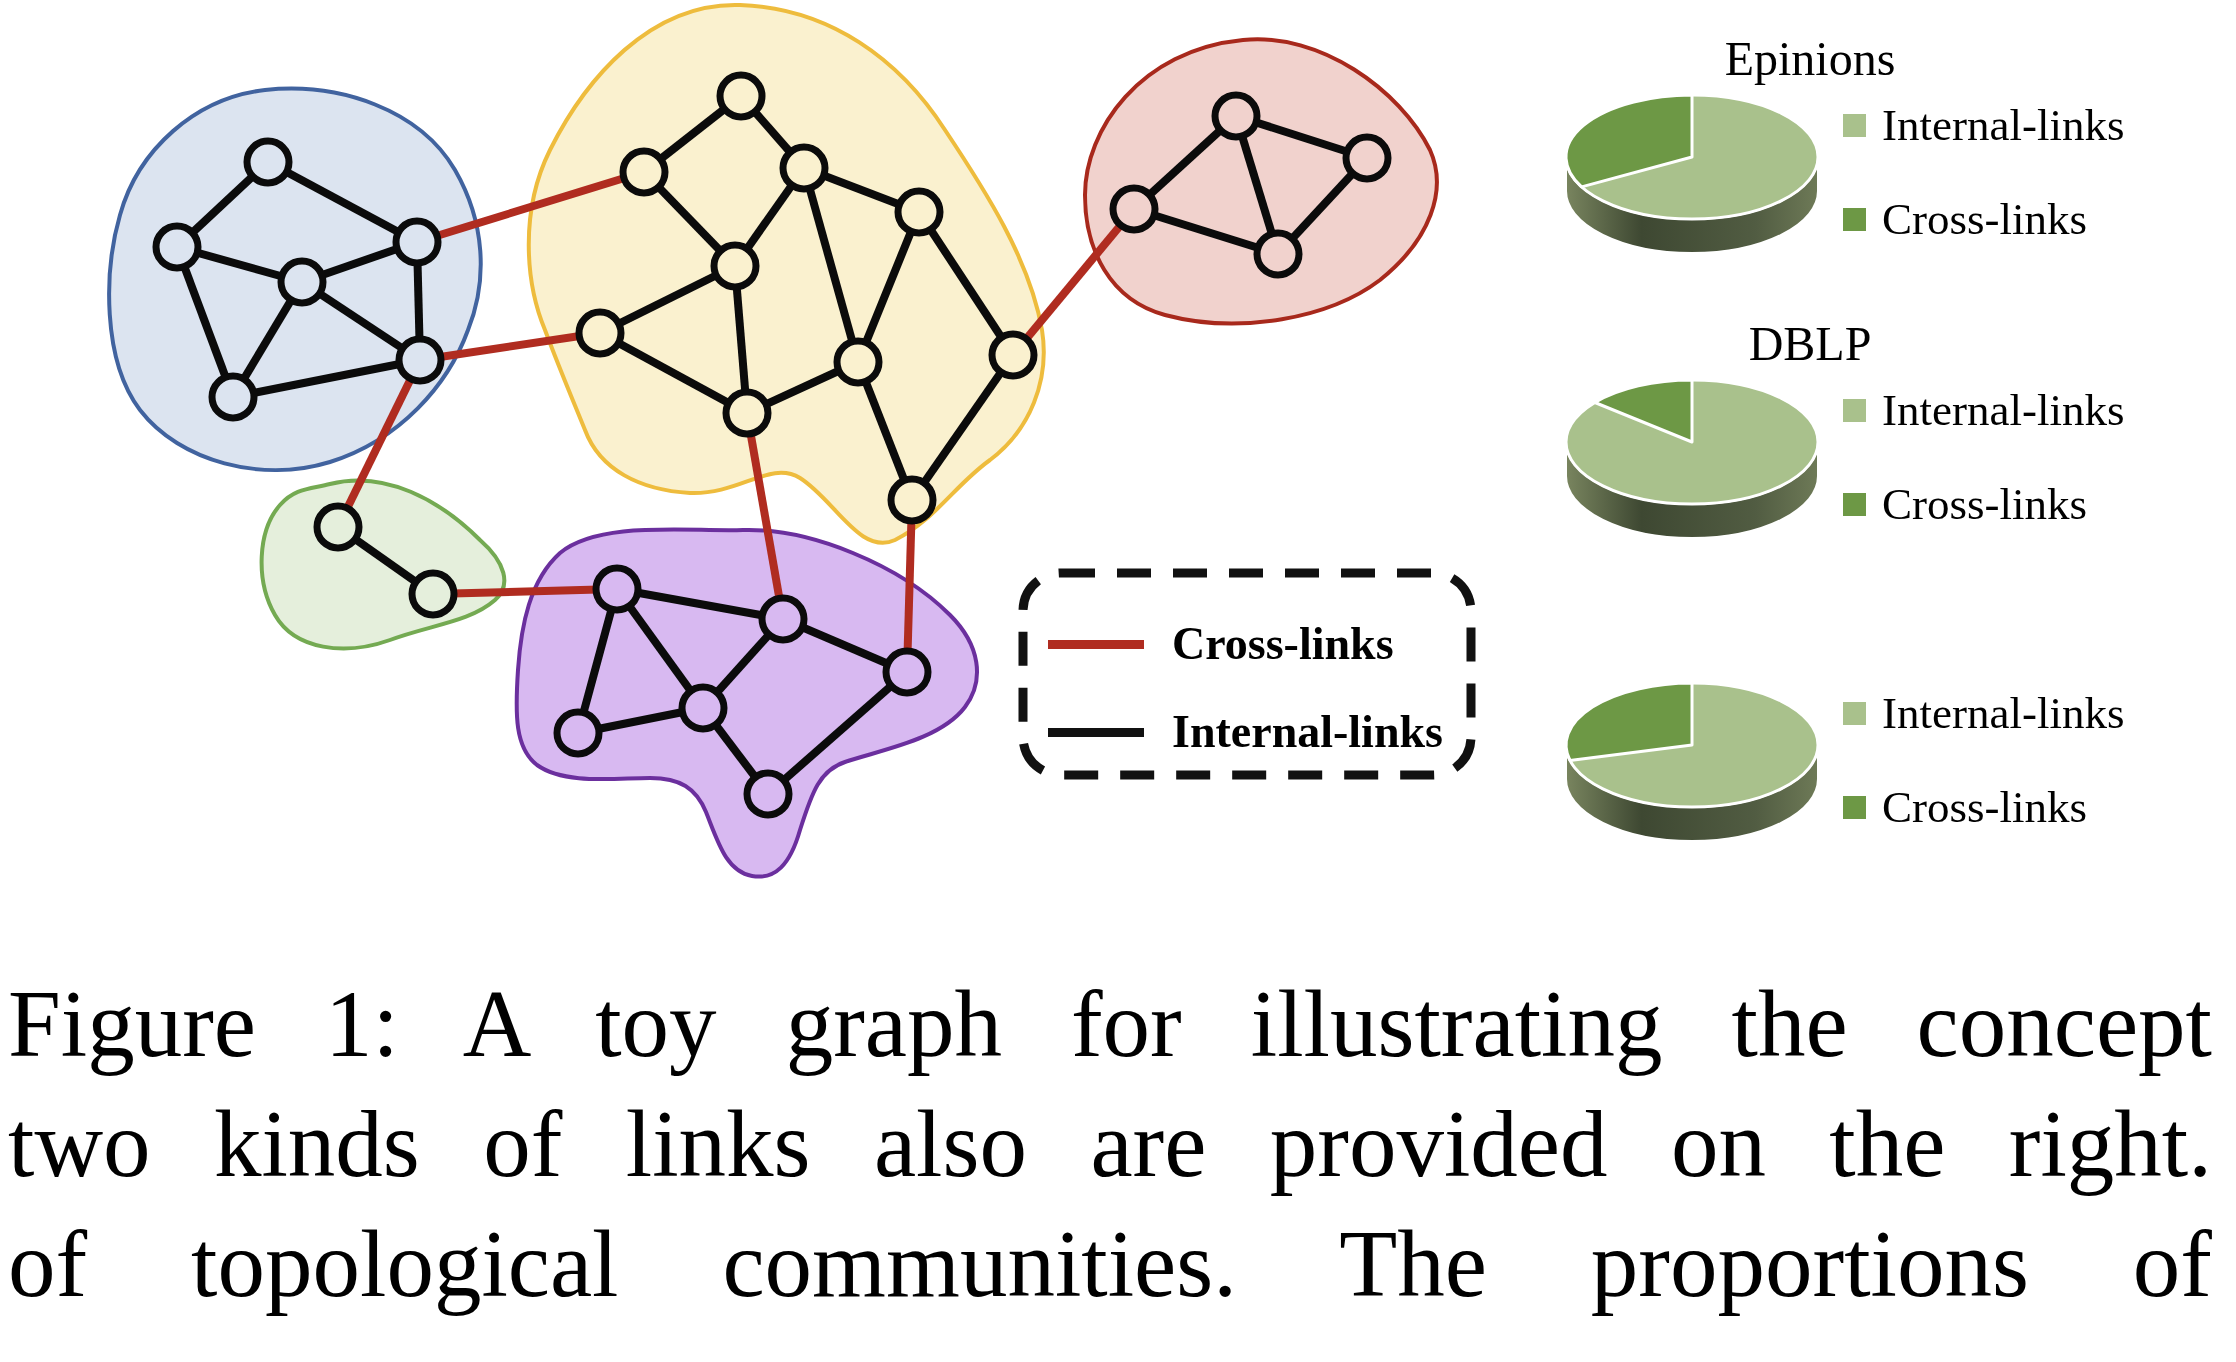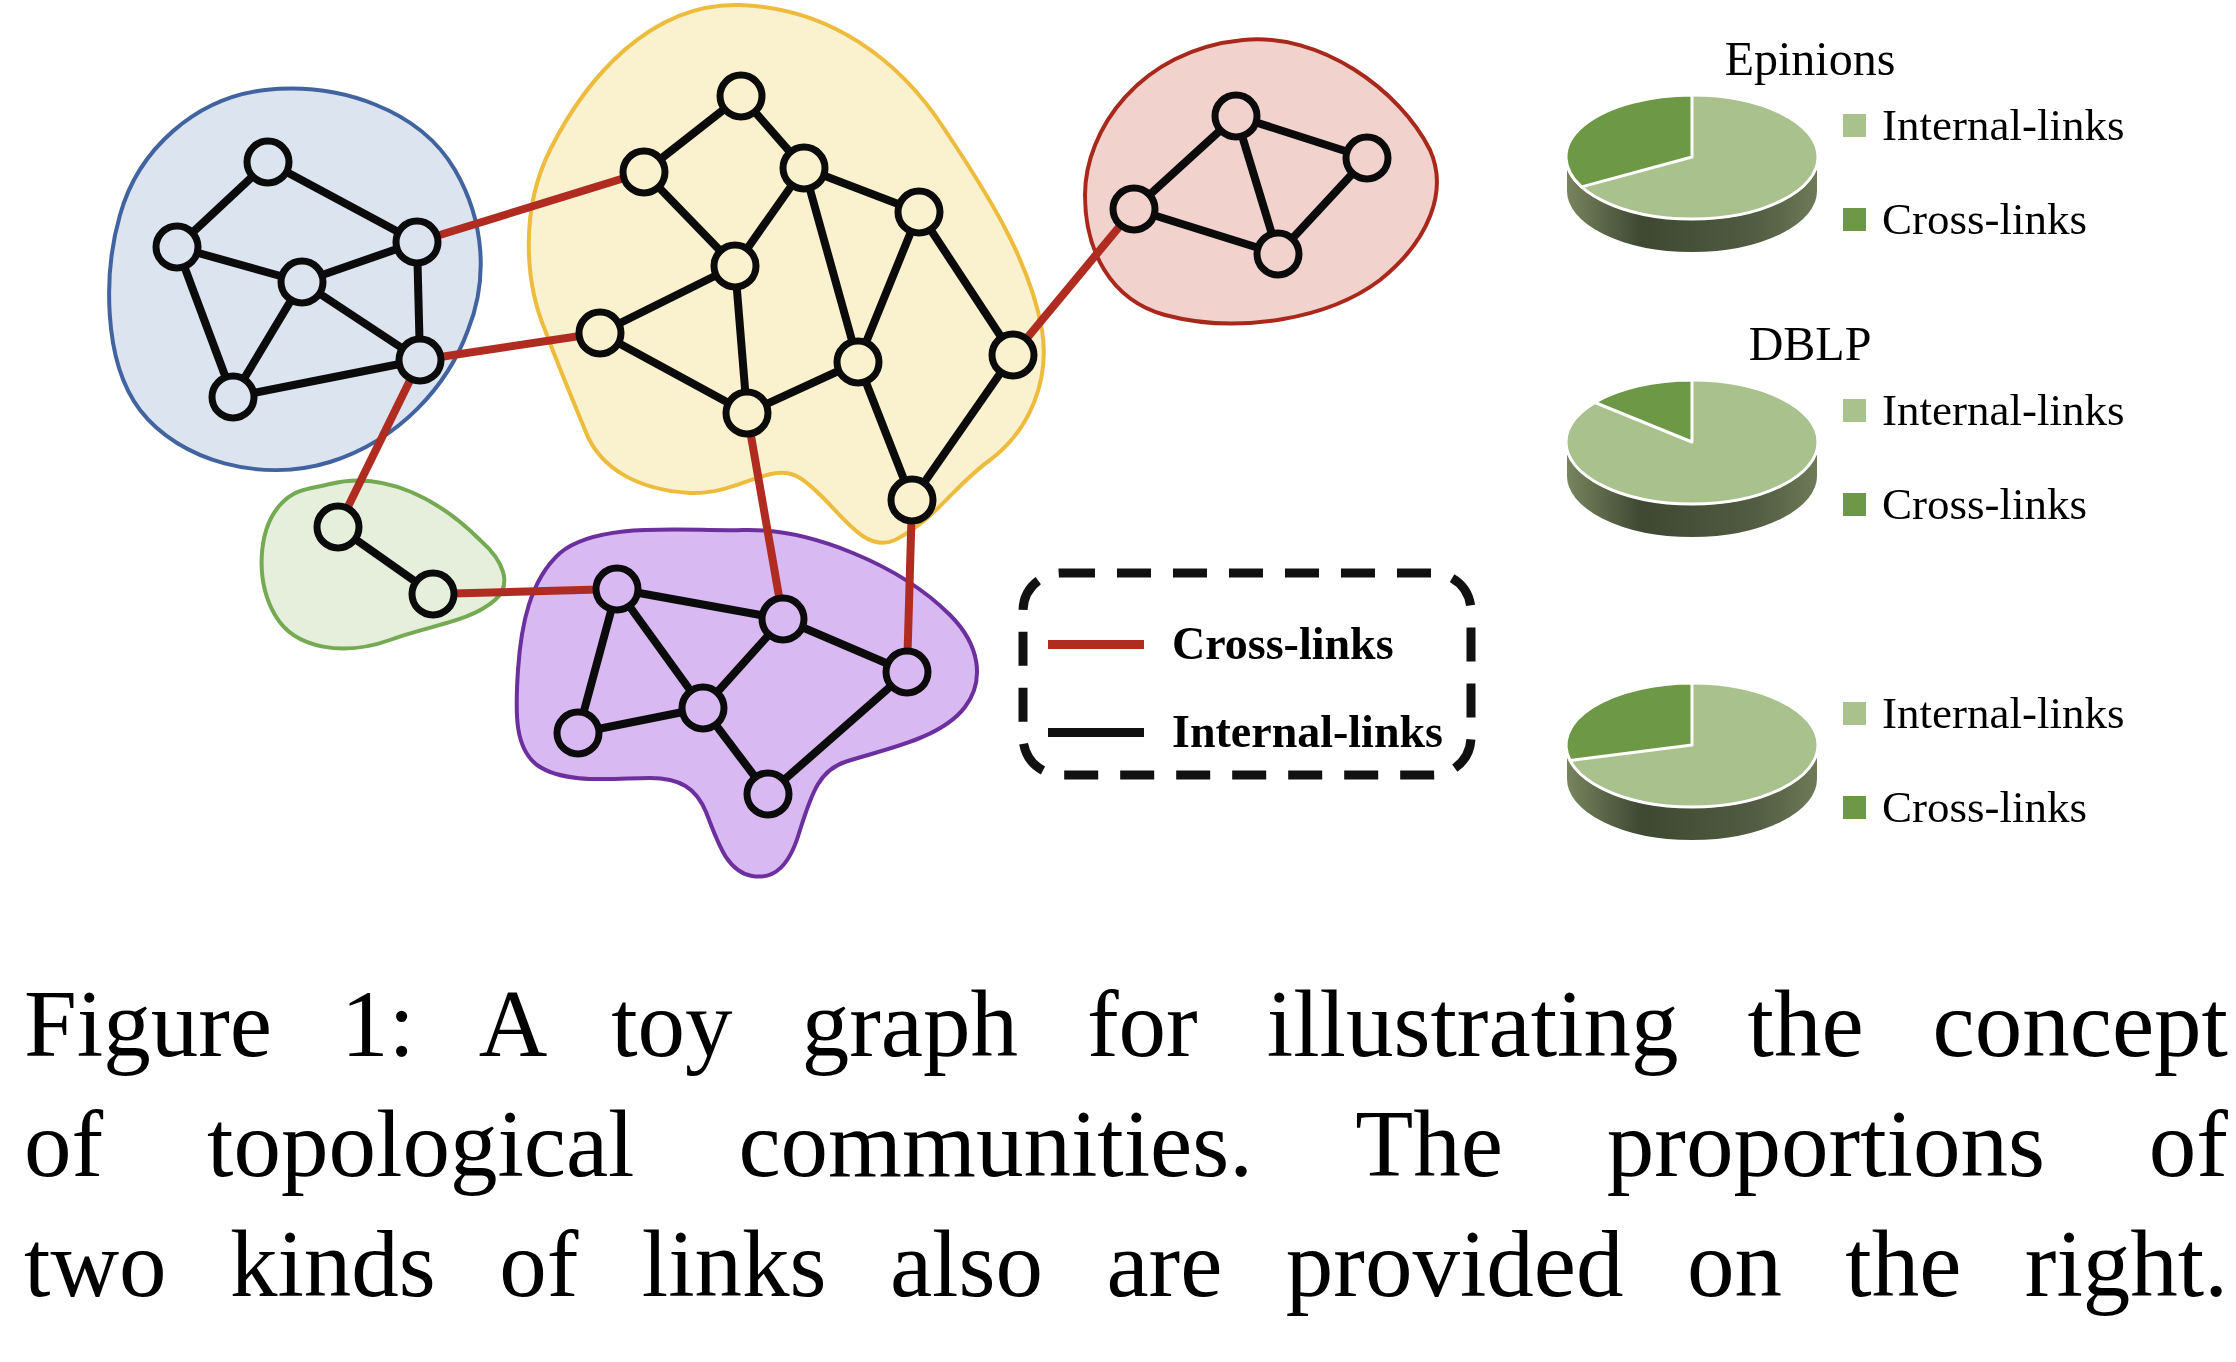--- a/index.html
+++ b/index.html
@@ -24,21 +24,21 @@
           font-size:48px;line-height:1.1;margin-top:28px;}
   .pie3d{position:absolute;left:20px;top:84px;width:264px;height:172px;}
   .pie3d svg{display:block;width:264px;height:172px;}
   .pleg{position:absolute;left:303px;height:52px;display:flex;align-items:center;}
   .pleg.p1{top:94px;}
   .pleg.p2{top:188px;}
   .sq{width:23px;height:23px;display:inline-block;margin-right:16px;flex:0 0 auto;}
   .plab{font-size:45px;line-height:1;white-space:nowrap;}
 
   
-  .caption{position:absolute;left:24px;top:964px;width:2204px;}
+  .caption{position:absolute;left:8px;top:964px;width:2204px;}
   .capline{font-size:95px;line-height:120px;white-space:nowrap;
            text-align:justify;text-align-last:justify;white-space:normal;}
 </style>
 </head>
 <body>
 
 <svg id="graph-svg" width="1540" height="950" viewBox="0 0 1540 950">
     <path d="M 265,90 C 340,82 420,110 455,170 C 485,222 488,280 468,330 C 448,385 400,440 330,462 C 262,483 180,462 140,410 C 102,360 104,270 120,215 C 138,150 195,98 265,90 Z" fill="#dce4f0" stroke="#41639f" stroke-width="4"></path>
     <path d="M 740,5 C 830,8 900,60 945,130 C 985,190 1030,260 1042,330 C 1050,380 1030,430 990,460 C 955,485 935,520 895,540 C 860,556 835,500 800,478 C 770,460 740,495 690,493 C 640,490 600,470 585,430 C 572,398 560,370 545,330 C 525,282 520,210 550,150 C 585,80 650,2 740,5 Z" fill="#faf1cf" stroke="#eebc3d" stroke-width="4"></path>
     <path d="M 1243,40 C 1320,32 1400,90 1430,150 C 1448,190 1430,240 1380,280 C 1330,318 1240,335 1165,315 C 1110,300 1085,250 1085,195 C 1085,130 1140,50 1243,40 Z" fill="#f1d2cd" stroke="#a8291c" stroke-width="4"></path>
@@ -207,15 +207,15 @@
     <span class="plab">Internal-links</span>
   </div>
   <div class="pleg p2">
     <span class="sq" style="background: rgb(109, 152, 69);"></span>
     <span class="plab">Cross-links</span>
   </div>
 </div>
 
 <div class="caption">
   <div class="capline">Figure 1: A toy graph for illustrating the concept</div>
+  <div class="capline">two kinds of links also are provided on the right.</div>
   <div class="capline">of topological communities. The proportions of</div>
-  <div class="capline">two kinds of links also are provided on the right.</div>
 </div>
 
 </body></html>

